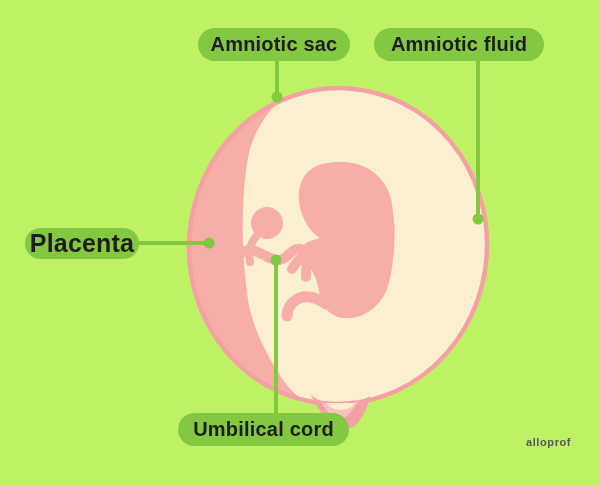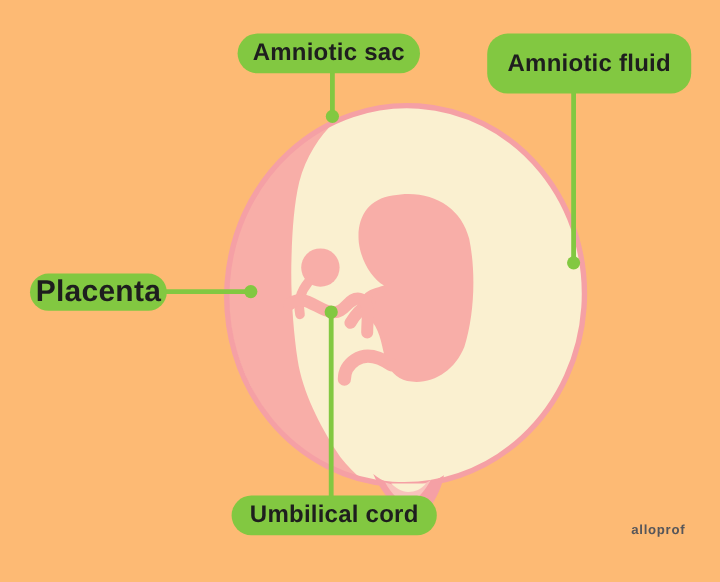--- a/index.html
+++ b/index.html
@@ -1,41 +1,41 @@
 <!DOCTYPE html>
 <html><head>
 <meta charset="utf-8">
 <style>
   html, body { margin: 0; padding: 0; background: #000; }
   .stage {
     position: relative;
     width: 600px;
     height: 485px;
-    background: #fdba74;
+    background: #bef264;
     overflow: hidden;
     font-family: "Liberation Sans", sans-serif;
   }
   .stage svg { position: absolute; left: 0; top: 0; }
   .pill {
     position: absolute;
     background: #82c841;
     border-radius: 17px;
     display: flex;
     align-items: center;
     justify-content: center;
     font-weight: 700;
     font-size: 20px;
     color: #1e1e1e;
     letter-spacing: 0.2px;
     white-space: nowrap;
   }
   #pill-sac      { left: 198px; top: 28px;  width: 152px; height: 33px; }
-  #pill-fluid    { left: 406px; top: 28px;  width: 170px; height: 50px; }
+  #pill-fluid    { left: 374px; top: 28px;  width: 170px; height: 33px; }
   #pill-placenta { left: 25px;  top: 228px; width: 114px; height: 31px; font-size: 25px; }
-  #pill-cord     { left: 193px; top: 413px; width: 171px; height: 33px; }
+  #pill-cord     { left: 178px; top: 413px; width: 171px; height: 33px; }
   .watermark {
     position: absolute;
     left: 526px;
     top: 436px;
     font-size: 11px;
     font-weight: 700;
     color: #56565a;
     letter-spacing: 0.6px;
   }
 </style>

